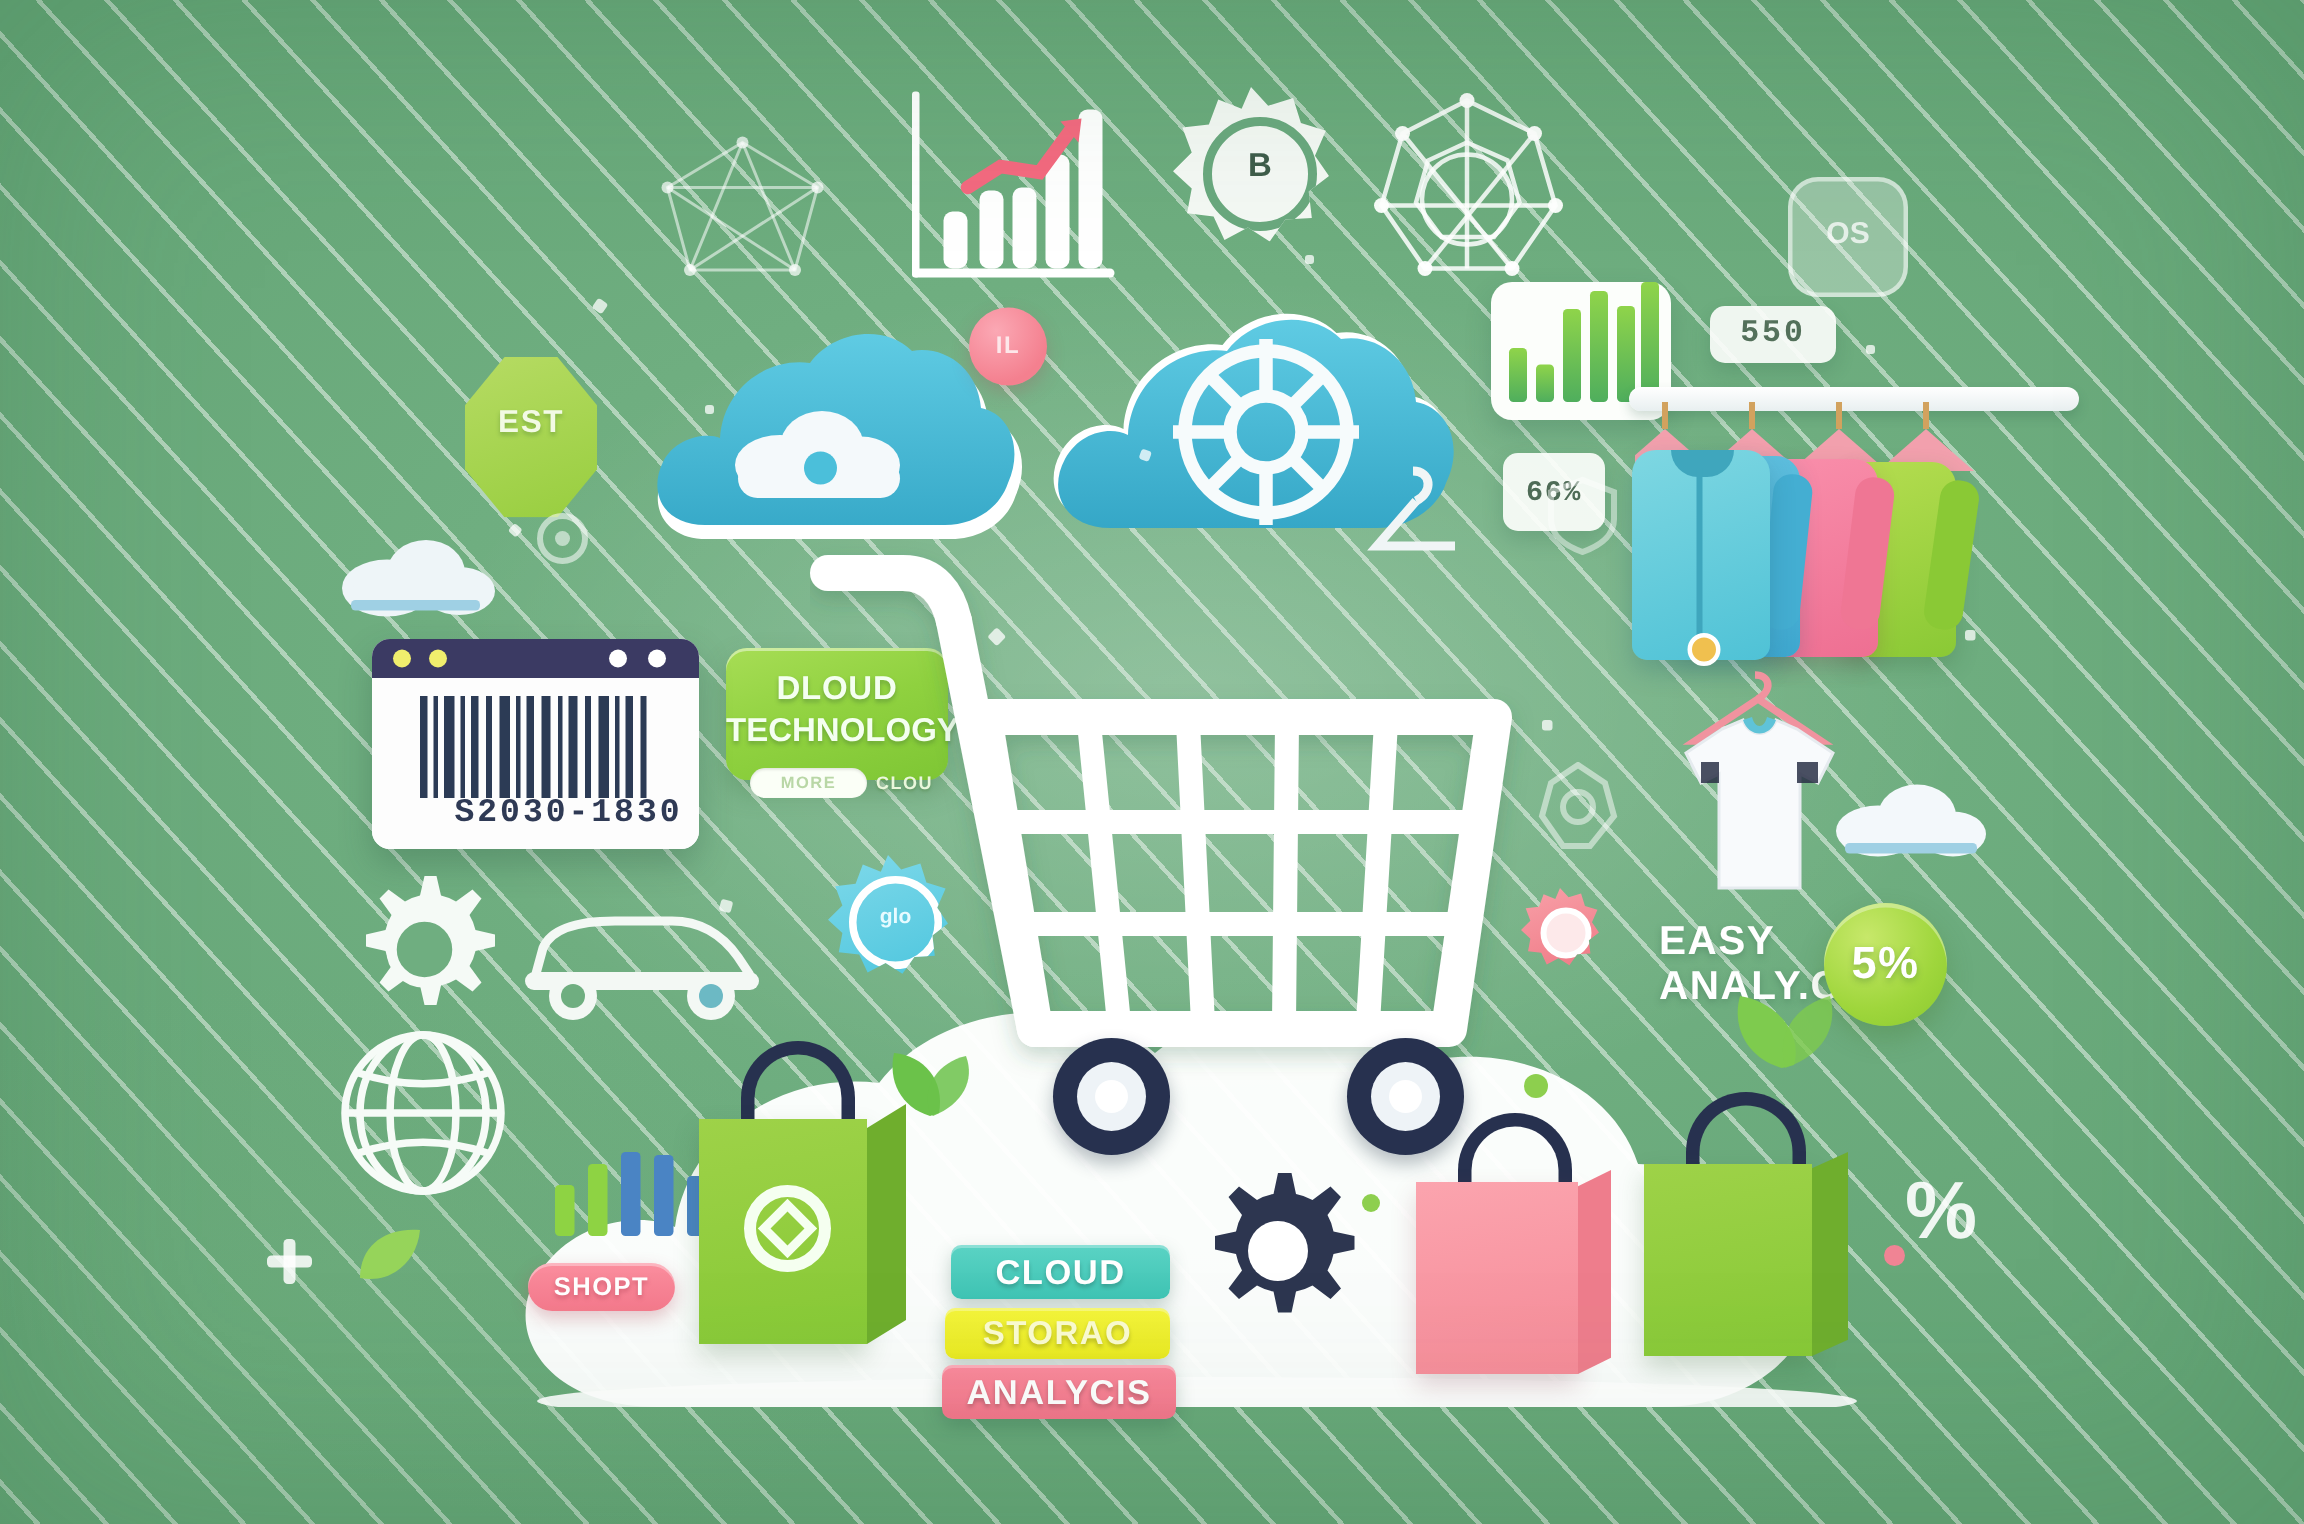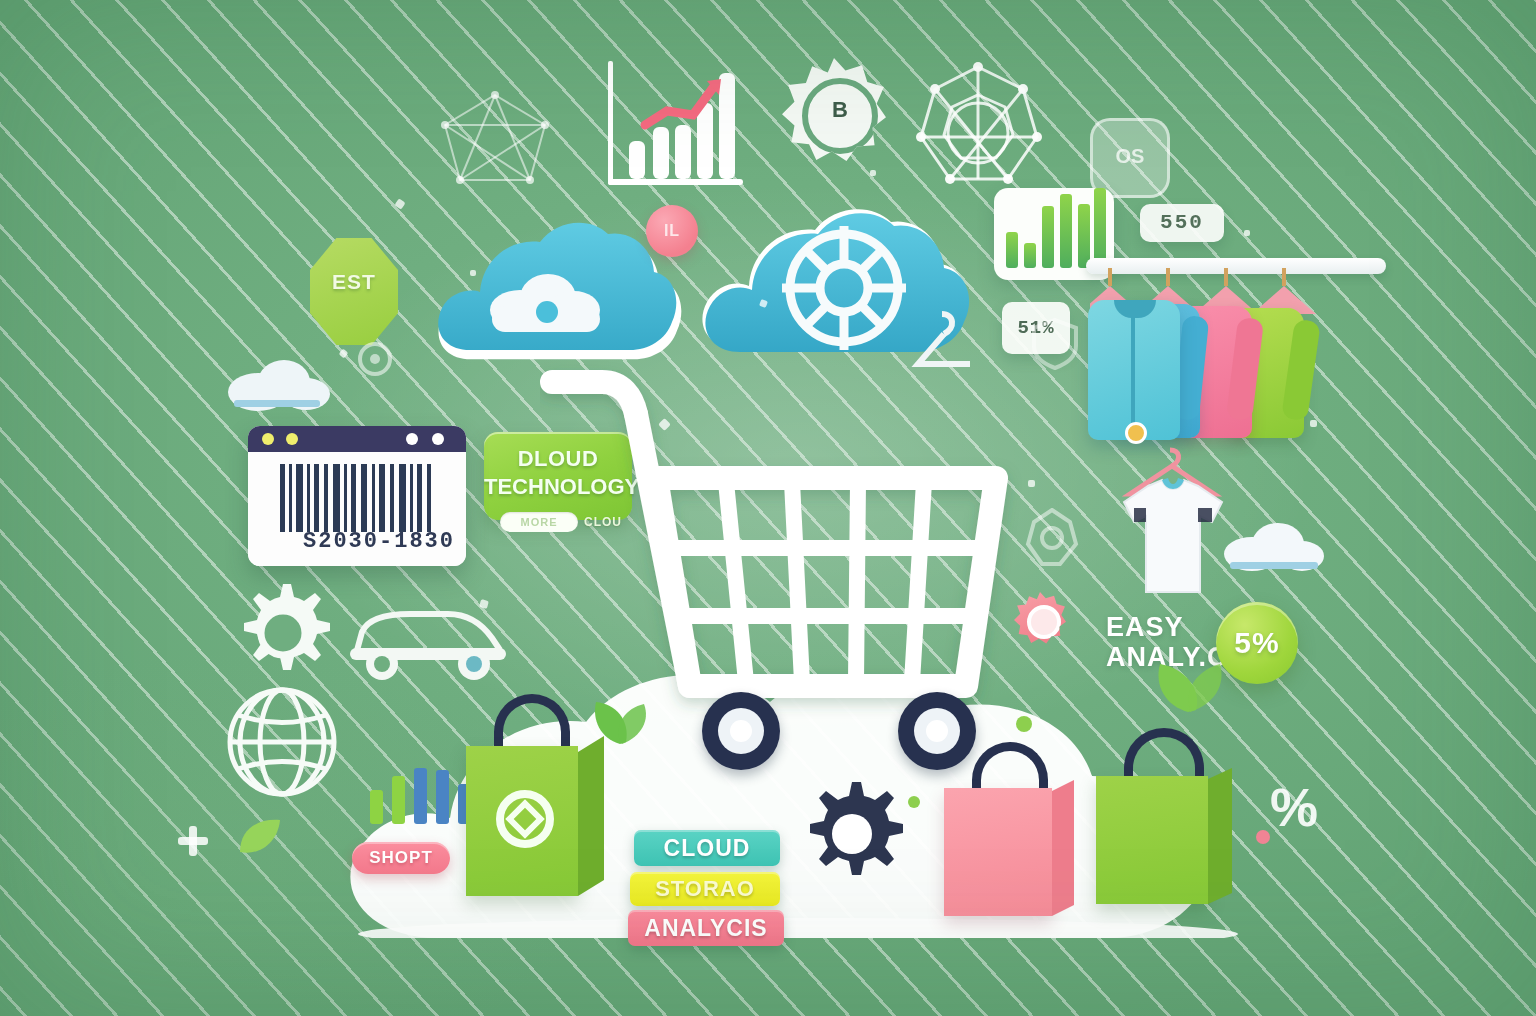--- a/index.html
+++ b/index.html
@@ -196,21 +196,21 @@
     background:linear-gradient(160deg,#f8a0a8,#ef7a86);
     box-shadow:0 4px 10px rgba(170,70,80,.26);
   }
   #red-badge .inner{
     position:absolute;left:13px;top:13px;width:26px;height:26px;border-radius:50%;
     background:#fde9ea;border:4px solid #fff;
   }
 
   
   #glass-icon{
-    position:absolute;left:1090px;top:118px;width:74px;height:74px;border-radius:20px;
+    position:absolute;left:1192px;top:118px;width:74px;height:74px;border-radius:20px;
     background:rgba(255,255,255,.30);
     border:3px solid rgba(255,255,255,.55);
     color:rgba(255,255,255,.75);font-size:20px;font-weight:700;text-align:center;line-height:70px;
   }
 
   
   #barchart-card{
     position:absolute;left:994px;top:188px;width:120px;height:92px;border-radius:14px;
     background:#fcfefb;box-shadow:0 8px 18px rgba(40,90,70,.20);
   }
@@ -360,21 +360,21 @@
 
   <div id="barchart-card">
     <div class="b" style="left:12px;width:12px;height:36px;"></div>
     <div class="b" style="left:30px;width:12px;height:25px;"></div>
     <div class="b" style="left:48px;width:12px;height:62px;"></div>
     <div class="b" style="left:66px;width:12px;height:74px;"></div>
     <div class="b" style="left:84px;width:12px;height:64px;"></div>
     <div class="b" style="left:100px;width:12px;height:80px;"></div>
   </div>
   <div id="tag-550">550</div>
-  <div id="tag-35">51%</div>
+  <div id="tag-35">66%</div>
 
   <div class="abs" style="left:1086px;top:258px;width:300px;height:16px;border-radius:8px;background:linear-gradient(180deg,#ffffff,#e8eff0);box-shadow:0 4px 8px rgba(40,90,70,.2);"></div>
 
   <svg class="svg-abs" style="left:1090px;top:266px;" width="260" height="60">
     <g stroke="#d2a25e" stroke-width="4" fill="none">
       <path d="M20 2 L20 20"></path>
         <path d="M78 2 L78 20"></path>
       <path d="M136 2 L136 20"></path>
         <path d="M194 2 L194 20"></path>
     </g>
@@ -489,20 +489,23 @@
       <rect x="10" y="56" width="156" height="12" rx="6"></rect>
     </g>
     <g>
       <circle cx="42" cy="72" r="16" fill="#f3f8f4"></circle>
       <circle cx="42" cy="72" r="8" fill="#6fae80"></circle>
       <circle cx="134" cy="72" r="16" fill="#f3f8f4"></circle>
       <circle cx="134" cy="72" r="8" fill="#6cb9c4"></circle>
     </g>
   </svg>
 
+  <div id="cyan-badge" class="starburst">
+    <div class="inner">glo</div>
+  </div>
 
   <div id="red-badge" class="starburst">
     <div class="inner"></div>
   </div>
 
   <svg id="base-cloud" viewBox="0 0 960 290">
     <path d="M120 290 C40 290 10 230 50 190 C72 166 110 160 132 170 C140 110 200 66 268 74 C308 22 400 10 452 54 C500 14 586 18 622 62 C686 44 756 72 774 128 C850 130 900 176 890 224 C882 262 840 290 790 290 Z" fill="#ffffff" opacity=".97"></path>
     <ellipse cx="480" cy="286" rx="440" ry="16" fill="#ffffff" opacity=".9"></ellipse>
   </svg>
 

